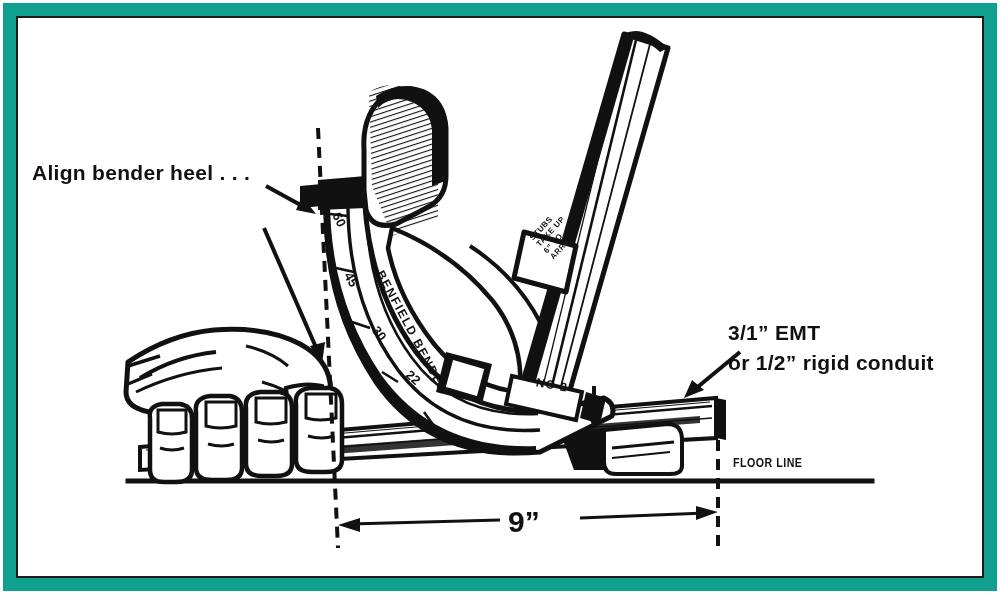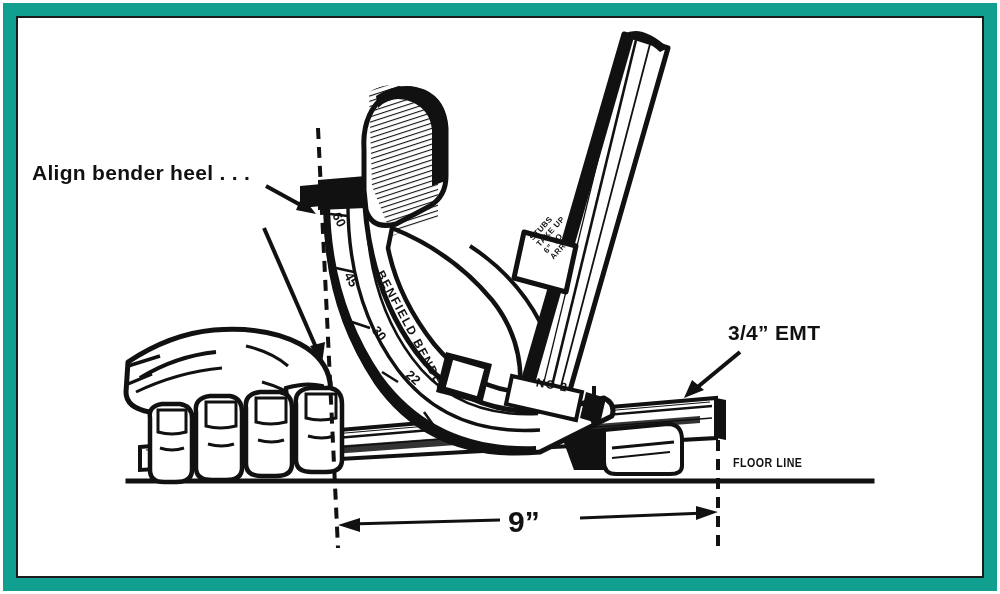--- a/index.html
+++ b/index.html
@@ -350,21 +350,22 @@
 
       </g>
     </svg>
   </div>
 
   <div class="callout" id="callout-align">
     <span>Align bender heel . . .</span>
   </div>
 
   <div class="callout" id="callout-conduit">
-    <span>3/4” EMT</span>
+    <span>3/1” EMT</span>
+    <span class="line2">or 1/2” rigid conduit</span>
   </div>
 
   <div id="floor-label">FLOOR LINE</div>
 
   <div id="dim-label">9”</div>
 
   <div class="tool-mark deg" id="deg-60">60</div>
   <div class="tool-mark deg" id="deg-45">45</div>
   <div class="tool-mark deg" id="deg-30">30</div>
   <div class="tool-mark deg" id="deg-22">22</div>

